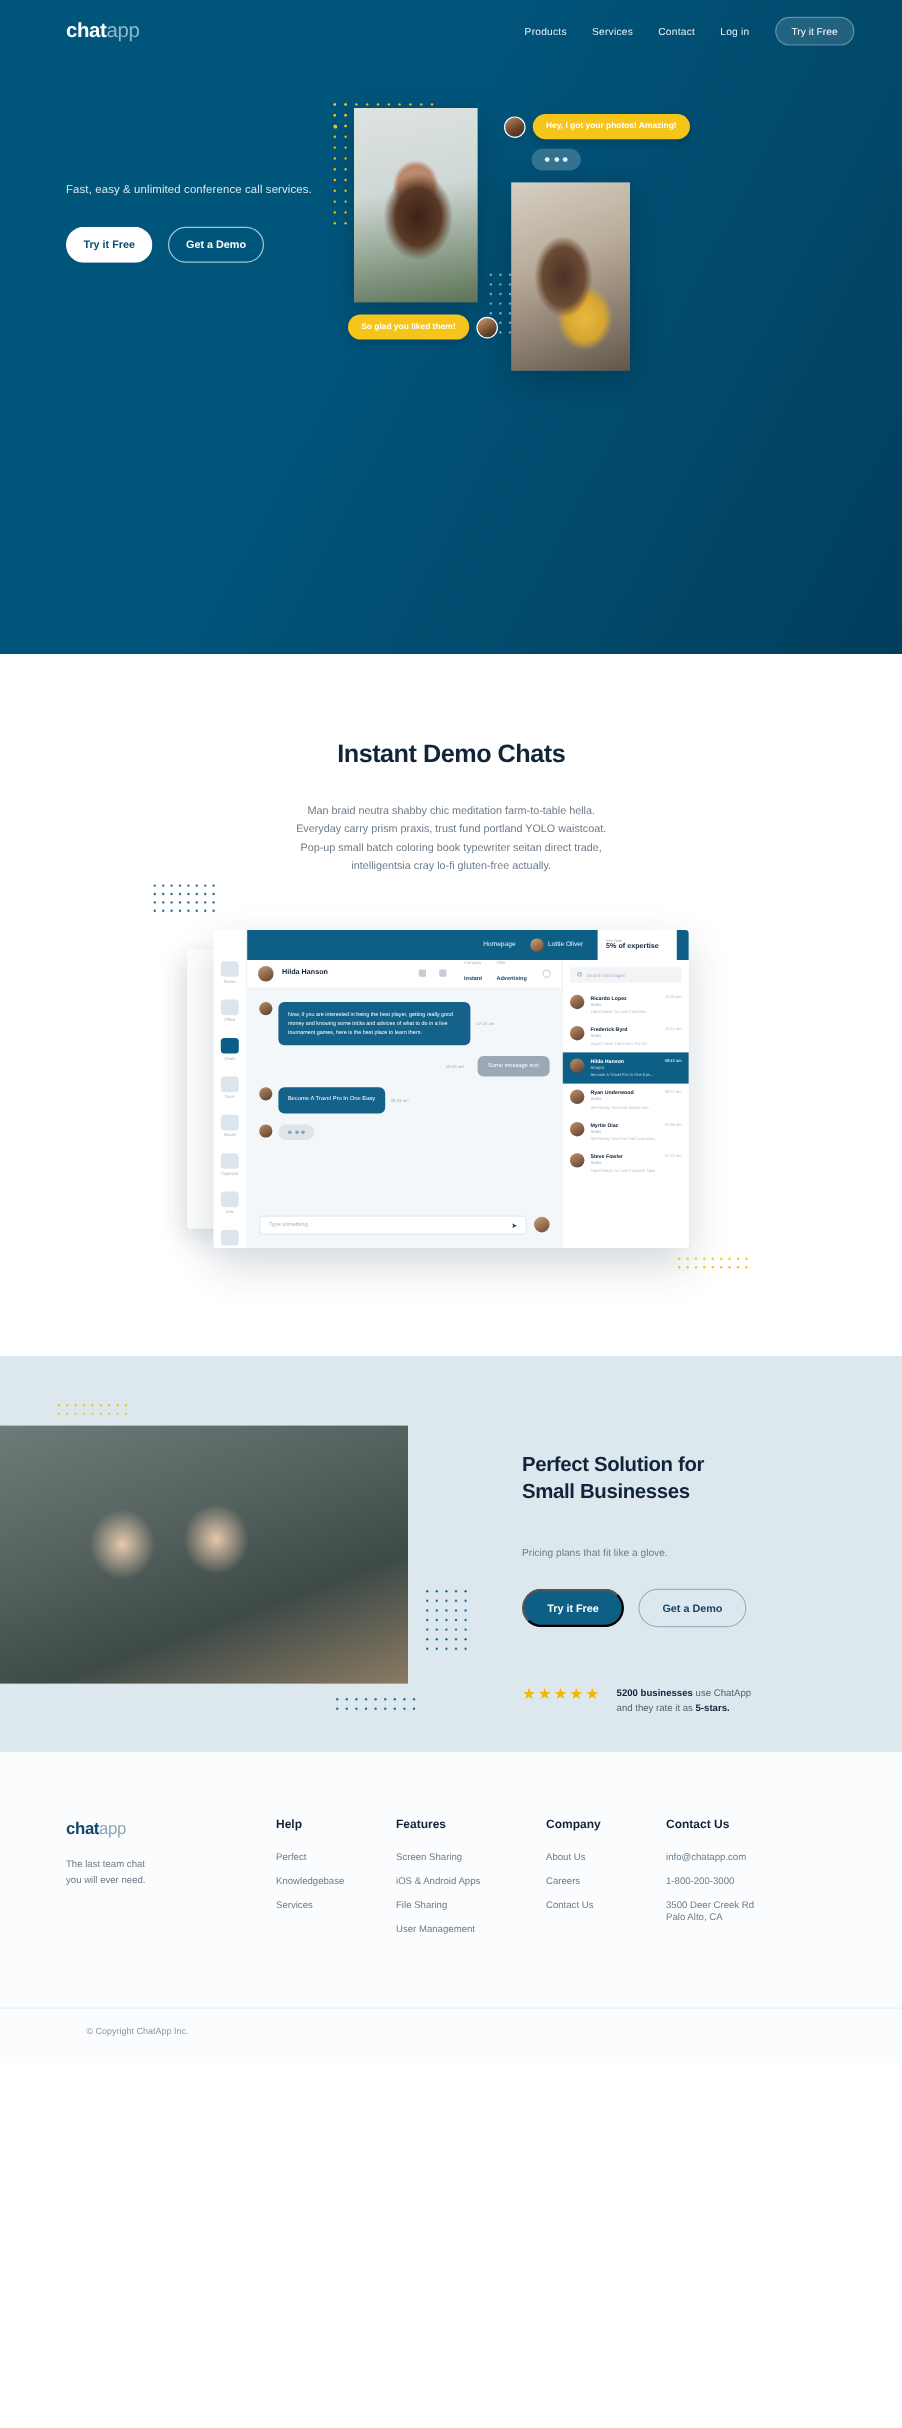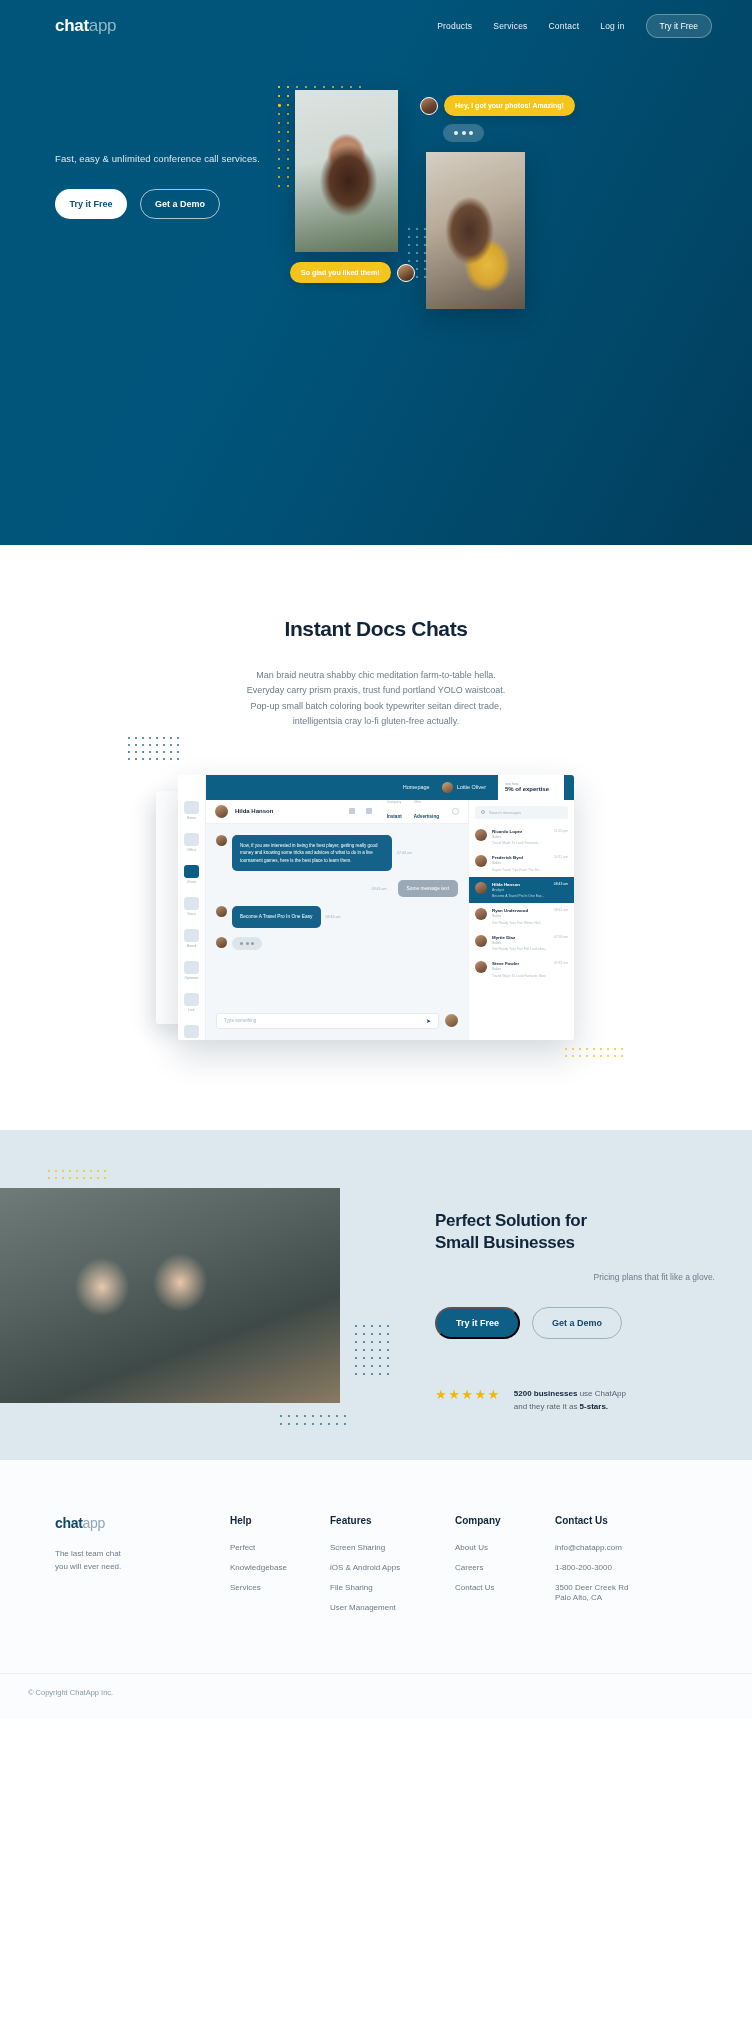--- a/index.html
+++ b/index.html
@@ -208,41 +208,41 @@
   .biz-photo {
     position:absolute; left:0; top:58px; width:340px; height:215px;
     background-image:
       radial-gradient(ellipse 13% 22% at 30% 46%, #e7c9ae 0%, rgba(231,201,174,0) 62%),
       radial-gradient(ellipse 13% 22% at 53% 44%, #e9c7ab 0%, rgba(233,199,171,0) 62%),
       linear-gradient(160deg,#6f7b78 0%,#55625f 38%,#3e4a48 68%,#8a7a62 100%);
     background-size:cover; background-position:center;
   }
   .biz-copy { position:absolute; left:435px; top:80px; width:280px; }
   .biz-h2 { font-size:17px; font-weight:700; line-height:1.32; color:#12243a; letter-spacing:-0.3px; }
-  .biz-p { margin-top:17px; font-size:8.5px; color:#6d7b88;text-align:right; }
+  .biz-p { margin-top:34px; font-size:8.5px; color:#6d7b88; }
   .biz-btns { margin-top:25px; display:flex; gap:12px; }
   .btn-blue { background:#0d5f86; color:#ffffff; width:85px; border-radius:16px; padding:9px 0; font-size:9px; font-weight:700; text-align:center; cursor:pointer; }
   .btn-out { background:transparent; color:#12466a; border:1px solid #9cb3c0; width:90px; border-radius:16px; padding:9px 0; font-size:9px; font-weight:700; text-align:center; cursor:pointer; }
   .rating { margin-top:48px; display:flex; align-items:flex-start; gap:13px; }
   .stars { color:#f2b705; font-size:13px; letter-spacing:1.5px; }
   .rate-txt { font-size:8px; color:#55636f; line-height:1.65; }
   .rate-txt b { color:#12243a; }
 
   
   .footer { background:#fbfcfd; padding:55px 0 0; position:relative; }
   .f-inner { display:flex; padding:0 55px; gap:0; }
   .f-brand { width:175px; }
   .f-logo { font-size:14px; font-weight:700; color:#12466a; letter-spacing:-0.3px; }
   .f-logo .dim { color:#8fa7b5; font-weight:500; }
   .f-tag { margin-top:17px; font-size:8px; line-height:1.6; color:#6d7b88; }
   .f-col { width:100px; }
   .f-col.wide { width:125px; }
   .f-h { font-size:10px; font-weight:700; color:#12243a; margin-bottom:17px; }
   .f-li { font-size:8px; color:#6d7b88; margin-bottom:11px; text-decoration:none; display:block; }
-  .f-bar { margin-top:50px; border-top:1px solid #e9eef2; padding:14px 28px 22px; }
+  .f-bar { margin-top:50px; border-top:1px solid #e9eef2; padding:14px 72px 22px; }
   .f-cr { font-size:7.5px; color:#8b98a4; }
 </style>
 </head>
 <body>
 
 <div class="page">
 
   <section class="hero">
 
     <nav class="nav">
@@ -366,21 +366,21 @@
           <u></u>
         </div>
     </div>
     <div class="bubble" style="left:290px; top:262px;">
       <div class="bub">So glad you liked them!</div>
       <div class="av a2"></div>
     </div>
   </section>
 
   <section class="sec-chats">
-    <h2 class="sec-title">Instant Docs Chats</h2>
+    <h2 class="sec-title">Instant Demo Chats</h2>
     <p class="sec-body">
       <span>Man braid neutra shabby chic meditation farm-to-table hella.</span><br>
       <span>Everyday carry prism praxis, trust fund portland YOLO waistcoat.</span><br>
       <span>Pop-up small batch coloring book typewriter seitan direct trade,</span><br>
       <span>intelligentsia cray lo-fi gluten-free actually.</span>
     </p>
 
     <div class="mock-wrap">
 
       <div class="dots" style="left:-28px; top:-38px; grid-template-columns:repeat(8,7px); grid-auto-rows:7px;">

